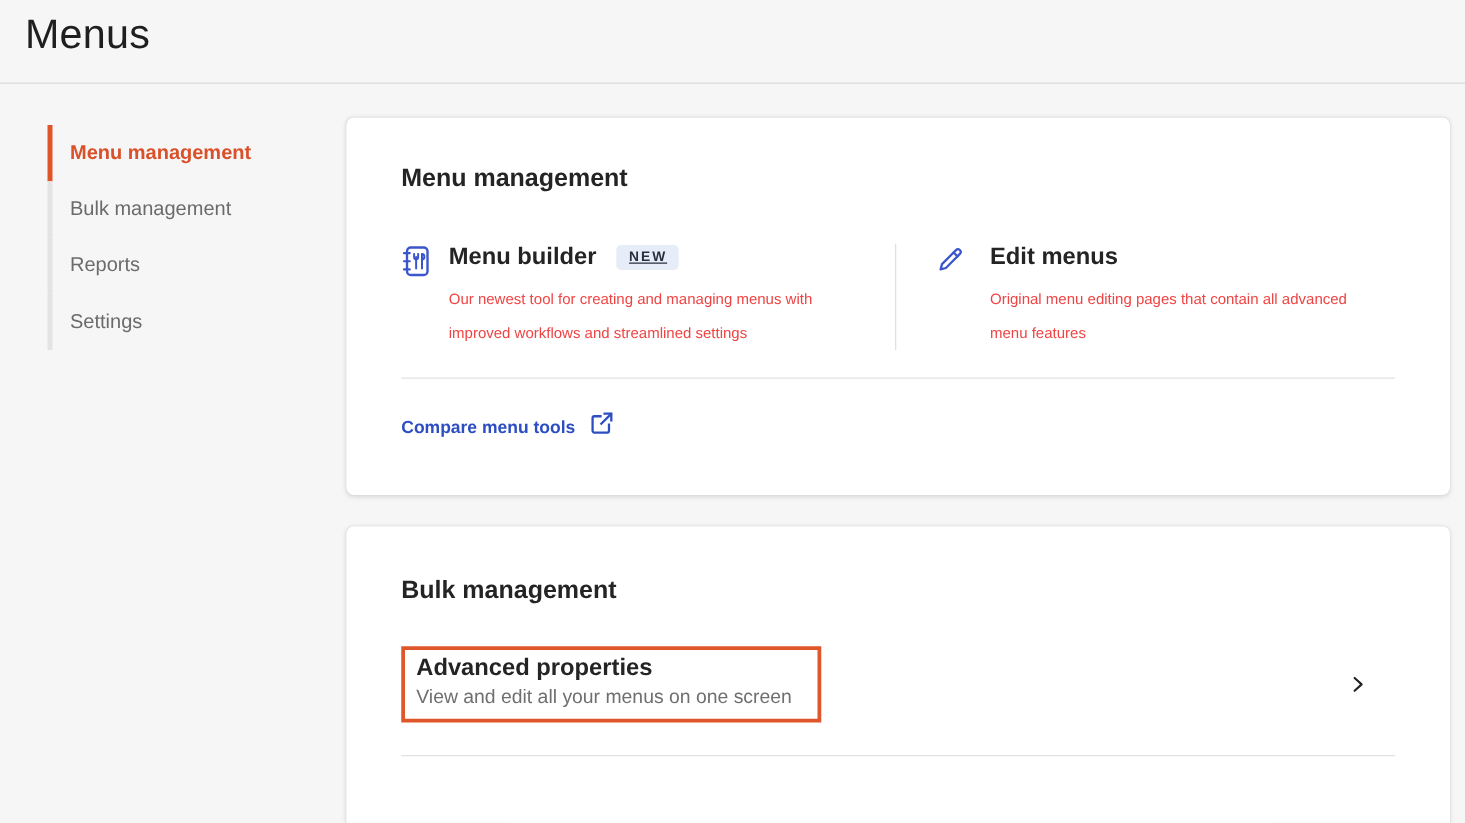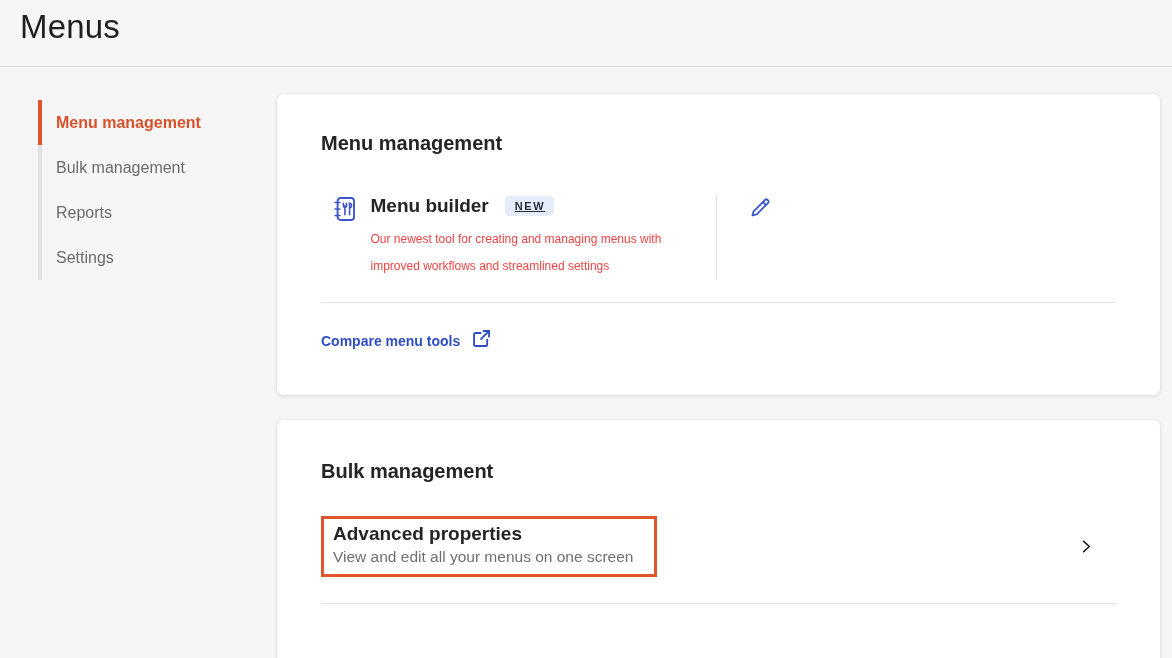--- a/index.html
+++ b/index.html
@@ -32,21 +32,21 @@
   .main { flex:1; margin:27px 12px 0 0; }
   .card {
     background:#ffffff; border-radius:6px;
     box-shadow:0 1px 4px rgba(0,0,0,.13), 0 0 1px rgba(0,0,0,.09);
   }
   .card-mm { padding:38px 44px 45px 44px; }
   .card-bm { margin-top:25px; padding:40px 44px 60px 44px; height:300px; }
   .card-heading { margin:0; font-size:20px; font-weight:700; color:#242424; }
   .tools-row { display:flex; margin-top:40px; }
   .tool-col { display:flex; align-items:flex-start; }
-  .tool-left { width:396px; flex:0 0 396px; border-right:1px solid #e0e0e0; padding-right:40px;justify-content:center; }
+  .tool-left { width:396px; flex:0 0 396px; border-right:1px solid #e0e0e0; padding-right:40px; }
   .tool-right { padding-left:31px; }
   .tool-icon { flex:0 0 24px; width:24px; height:26px; margin-right:14px; margin-top:1px; }
   .tool-right .tool-icon { margin-right:20px; }
   .tool-title-row { display:flex; align-items:center; gap:16px; }
   .tool-title { font-size:19px; font-weight:700; color:#242424; }
   .new-badge {
     background:#e7edf8; color:#272e3e;
     font-size:11px; font-weight:700; letter-spacing:1.6px;
     padding:5px 9px 4px 10px; border-radius:4px; line-height:1;text-decoration:underline;
   }
@@ -118,20 +118,26 @@
           </div>
         </div>
 
         <div class="tool-col tool-right">
           <span class="tool-icon">
             <svg viewBox="0 0 24 24" fill="none" stroke="#3c55cc" stroke-width="1.8" stroke-linecap="round" stroke-linejoin="round">
               <path d="M4.5 19.5l1.1-4.2L16.8 4.1a2.15 2.15 0 0 1 3.1 3L8.7 18.4l-4.2 1.1z"></path>
               <path d="M14.9 6l3.1 3.1"></path>
             </svg>
           </span>
+          <div>
+            <div class="tool-title-row">
+              <span class="tool-title">Edit menus</span>
+            </div>
+            <p class="tool-desc desc-right">Original menu editing pages that contain all advanced menu features</p>
+          </div>
         </div>
 
       </div>
 
       <hr class="section-divider">
 
       <a class="compare-link">
         <span>Compare menu tools</span>
         <span>
           <svg width="21" height="21" viewBox="0 0 24 24" fill="none" stroke="#2c4ec2" stroke-width="2.1" stroke-linecap="square">

